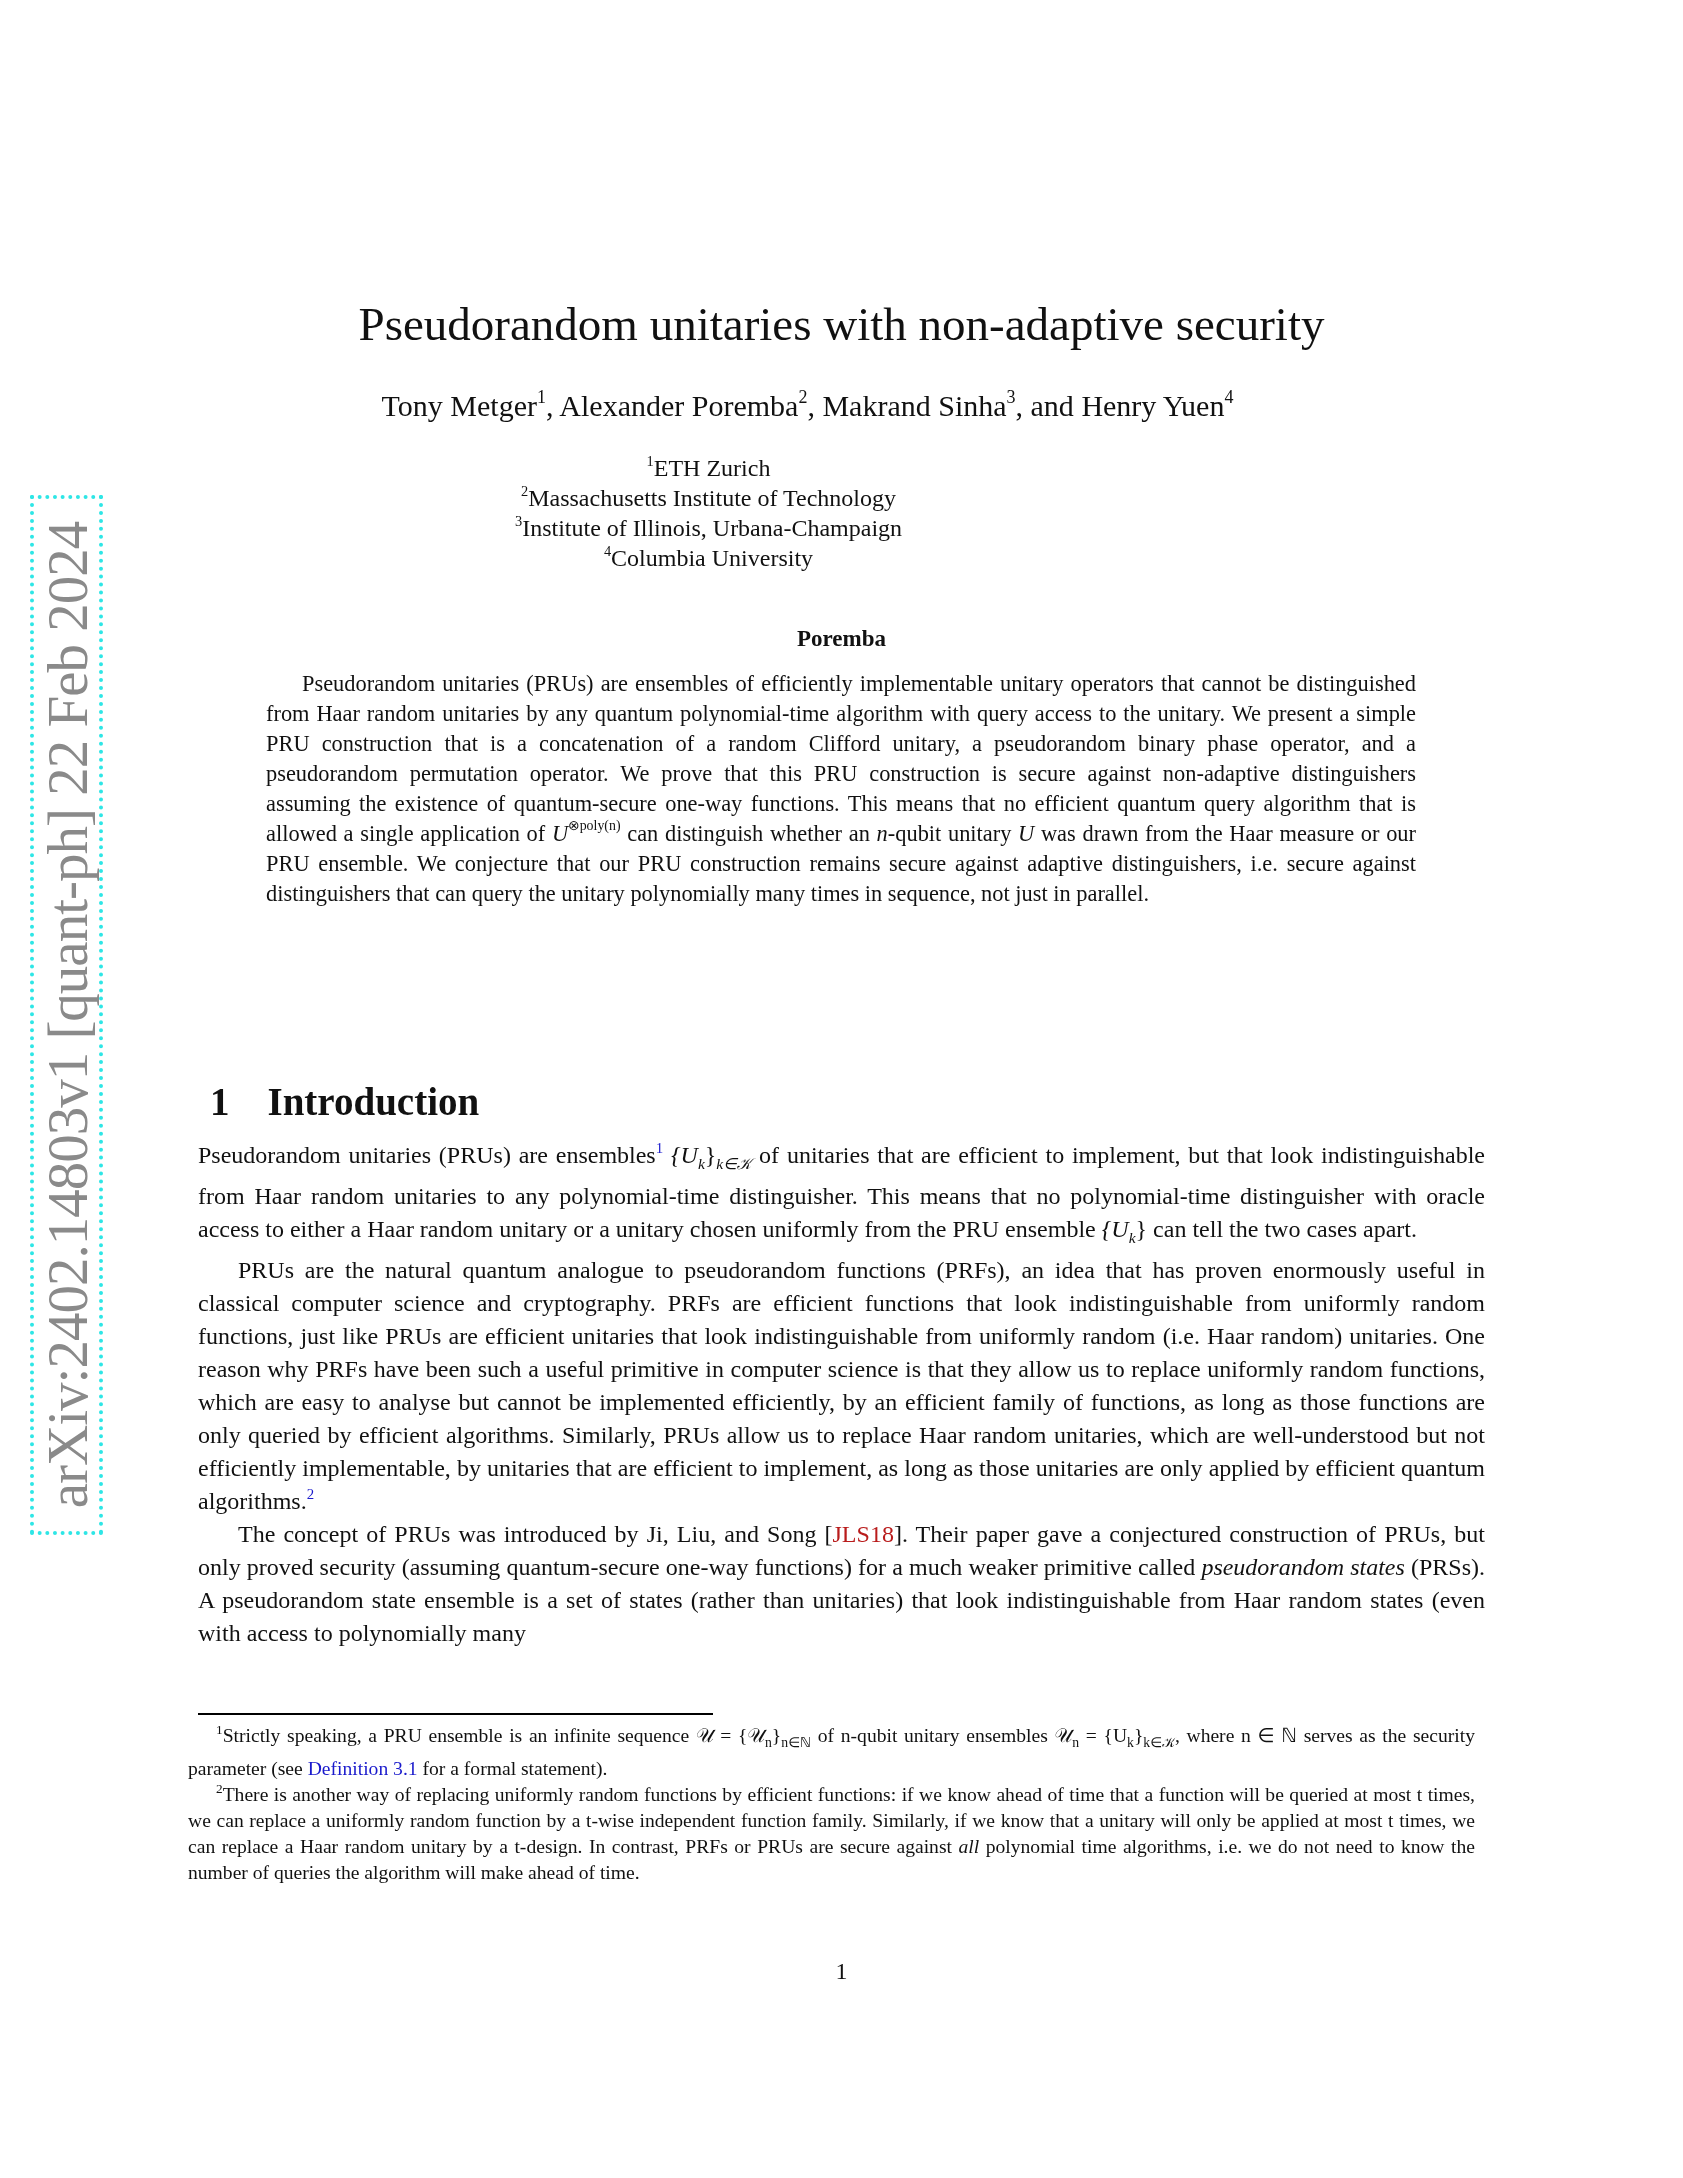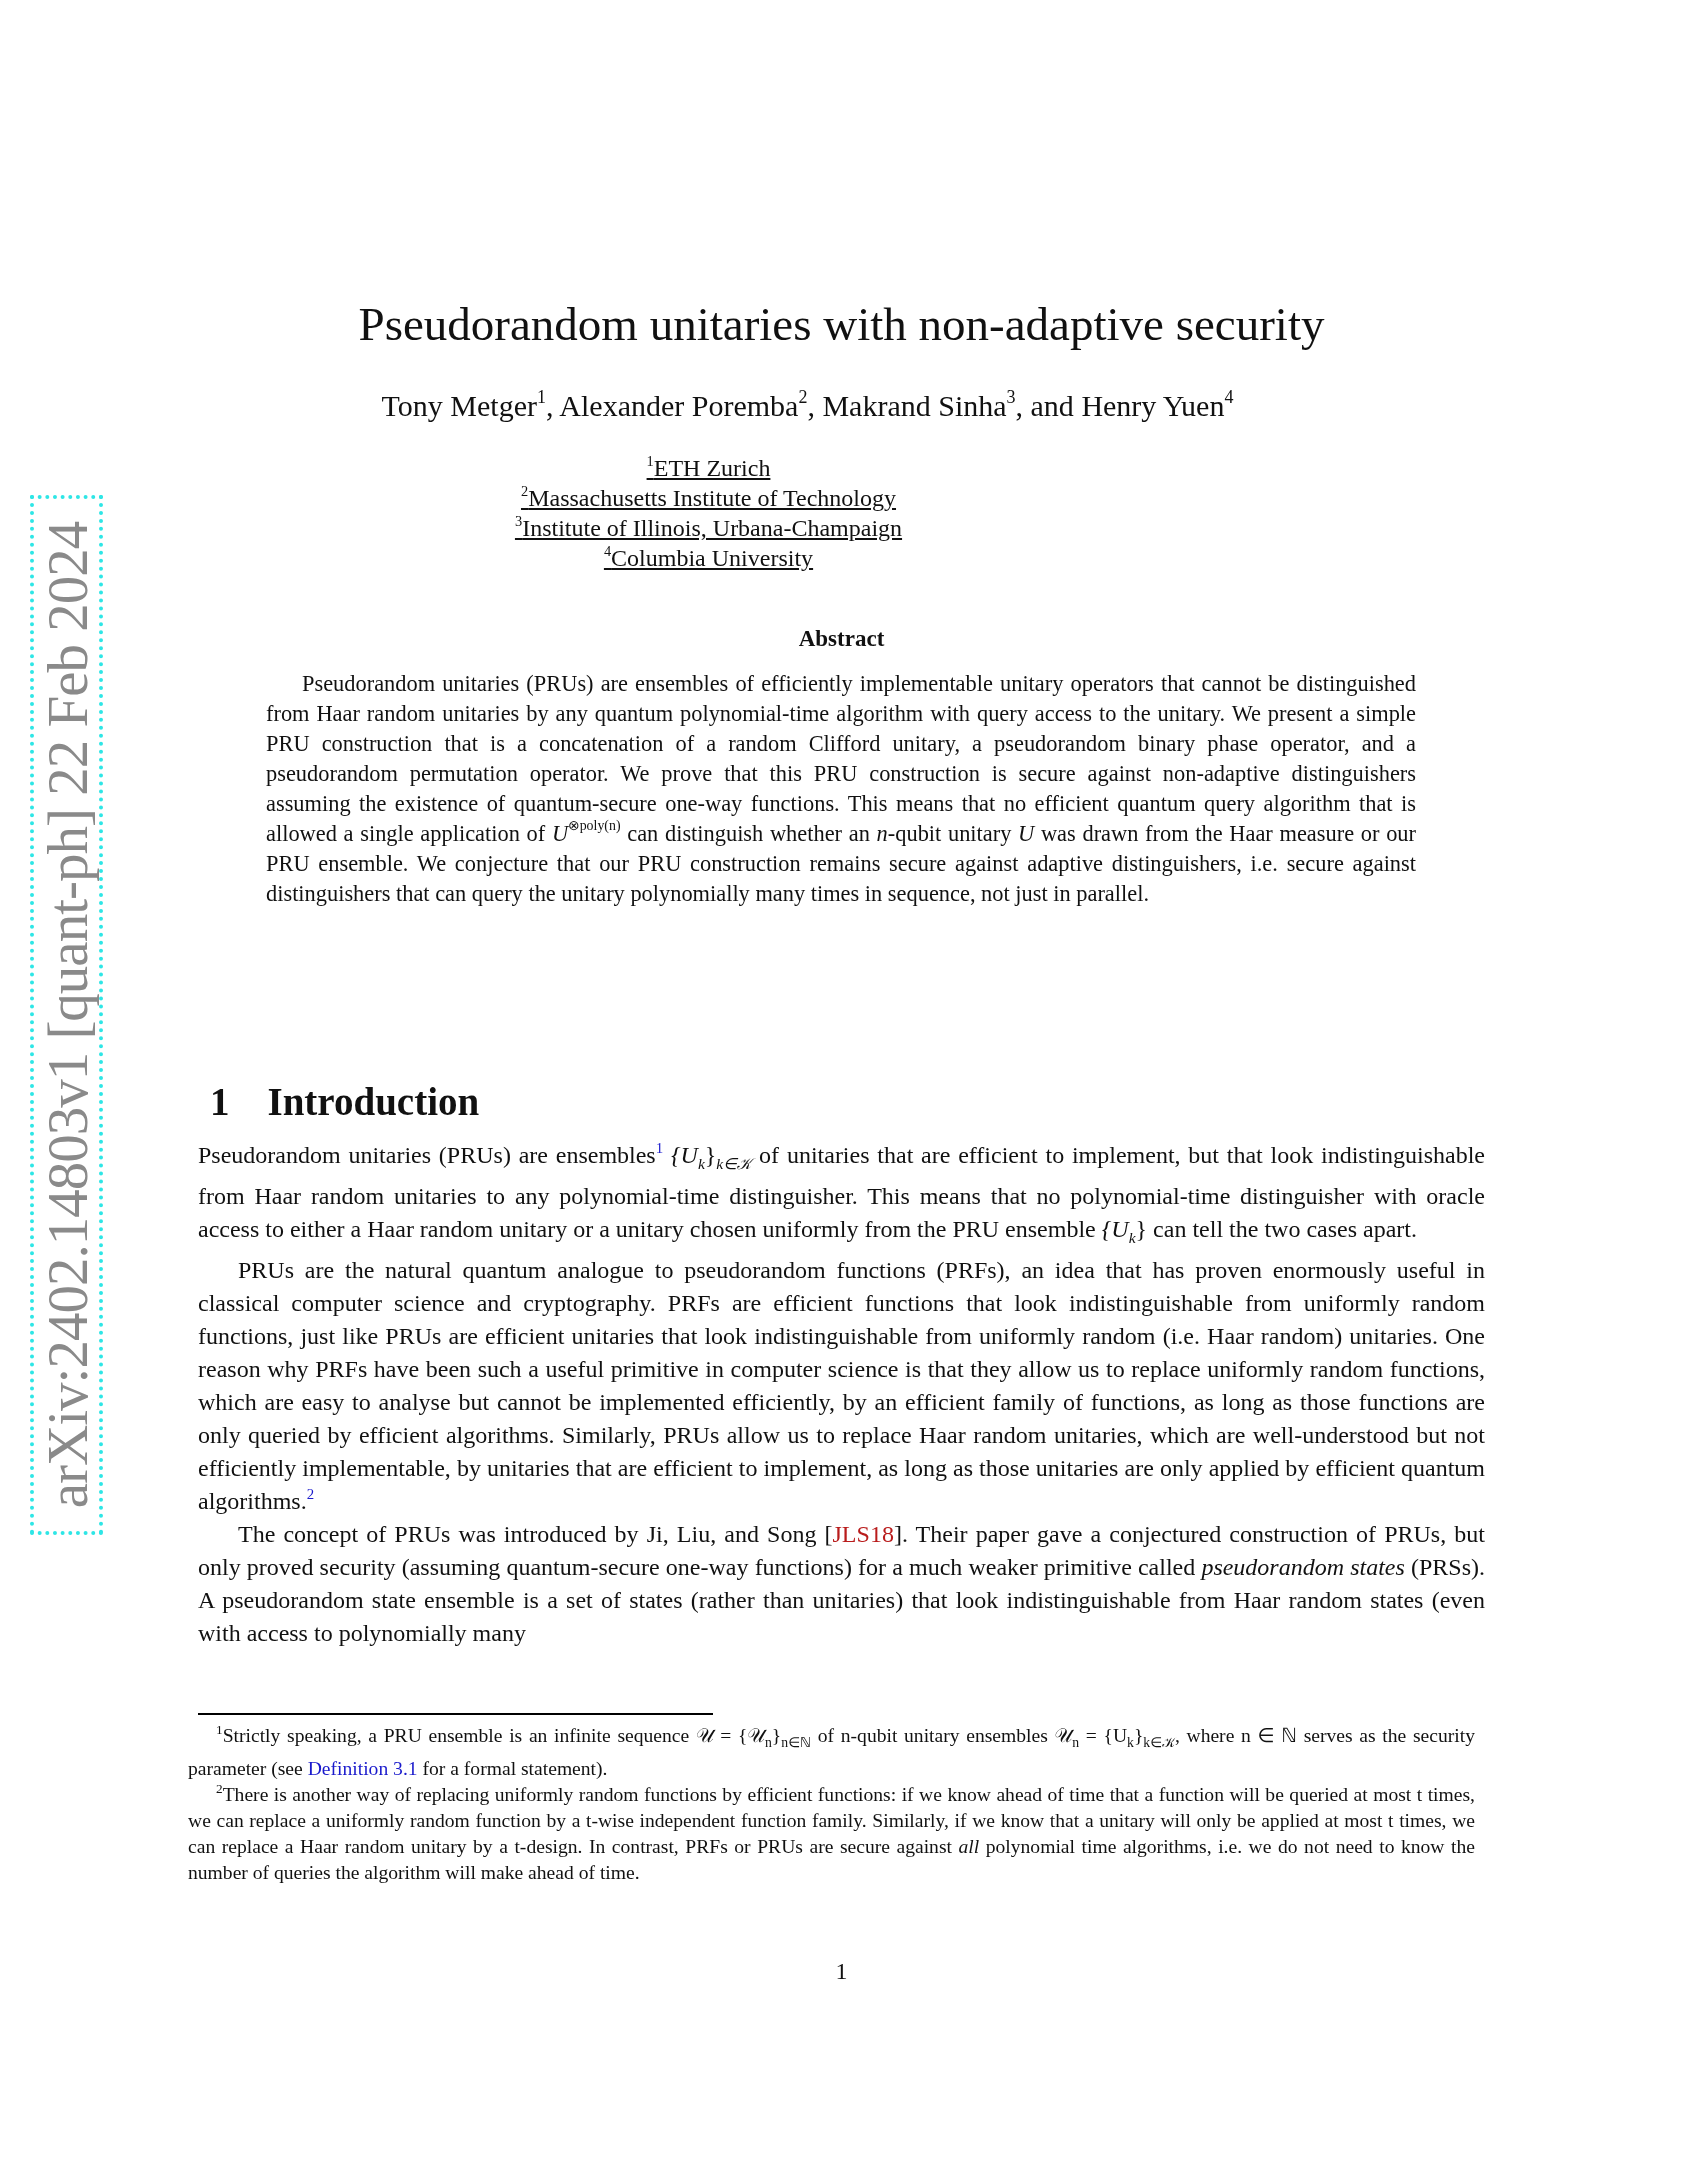--- a/index.html
+++ b/index.html
@@ -27,21 +27,21 @@
     position: absolute; left: 0; width: 1683px; top: 297px; text-align: center;
     font-family: "Liberation Serif", serif; font-size: 47px; font-weight: normal;
   }
   .authors {
     position: absolute; left: 0; width: 1615px; top: 389px; text-align: center;
     font-family: "Liberation Serif", serif; font-size: 30px;
   }
   .authors sup, .affil sup { font-size: 0.6em; vertical-align: 0.7em; line-height: 0; }
   .affils {
     position: absolute; left: 0; width: 1417px; top: 453px; text-align: center;
-    font-family: "Liberation Serif", serif; font-size: 24px; line-height: 30px; text-decoration: underline;
+    font-family: "Liberation Serif", serif; font-size: 24px; line-height: 30px;
   }
   .abstract-head {
     position: absolute; left: 0; width: 1683px; top: 626px; text-align: center;
     font-family: "Liberation Serif", serif; font-size: 23px; font-weight: bold;
   }
   .abstract-body {
     position: absolute; left: 266px; width: 1150px; top: 669px;
     font-family: "Liberation Serif", serif; font-size: 22.4px; line-height: 30px;
     text-align: justify; text-indent: 36px;
   }
@@ -92,21 +92,21 @@
     <span>Tony Metger</span><sup>1</sup><span>, </span><span>Alexander Poremba</span><sup>2</sup><span>, </span><span>Makrand Sinha</span><sup>3</sup><span>, and </span><span>Henry Yuen</span><sup>4</sup>
   </div>
 
   <div class="affils">
     <div class="affil"><sup>1</sup><span>ETH Zurich</span></div>
     <div class="affil"><sup>2</sup><span>Massachusetts Institute of Technology</span></div>
     <div class="affil"><sup>3</sup><span>Institute of Illinois, Urbana-Champaign</span></div>
     <div class="affil"><sup>4</sup><span>Columbia University</span></div>
   </div>
 
-  <div class="abstract-head">Abstract</div>
+  <div class="abstract-head">Poremba</div>
   <div class="abstract-body"><span>Pseudorandom unitaries (PRUs) are ensembles of efficiently implementable unitary operators that cannot be distinguished from Haar random unitaries by any quantum polynomial-time algorithm with query access to the unitary. We present a simple PRU construction that is a concatenation of a random Clifford unitary, a pseudorandom binary phase operator, and a pseudorandom permutation operator. We prove that this PRU construction is secure against non-adaptive distinguishers assuming the existence of quantum-secure one-way functions.  This means that no efficient quantum query algorithm that is allowed a single application of </span><span class="math">U</span><sup style="font-size:0.62em;vertical-align:0.8em;line-height:0;">⊗poly(n)</sup><span> can distinguish whether an </span><span class="math">n</span><span>-qubit unitary </span><span class="math">U</span><span> was drawn from the Haar measure or our PRU ensemble. We conjecture that our PRU construction remains secure against adaptive distinguishers, i.e. secure against distinguishers that can query the unitary polynomially many times in sequence, not just in parallel.</span></div>
 
   <h2 class="sec-head" style="margin:12px;">
     <span class="num">1</span><span>Introduction</span>
   </h2>
 
   <div class="body">
     <p class="first"><span>Pseudorandom unitaries (PRUs) are ensembles</span><sup class="fn">1</sup><span class="math"> {U</span><sub class="math" style="font-size:0.65em;">k</sub><span>}</span><sub class="math" style="font-size:0.65em;">k∈𝒦</sub><span> of unitaries that are efficient to implement, but that look indistinguishable from Haar random unitaries to any polynomial-time distinguisher. This means that no polynomial-time distinguisher with oracle access to either a Haar random unitary or a unitary chosen uniformly from the PRU ensemble </span><span class="math">{U</span><sub class="math" style="font-size:0.65em;">k</sub><span>}</span><span> can tell the two cases apart.</span></p>
     <p><span>PRUs are the natural quantum analogue to pseudorandom functions (PRFs), an idea that has proven enormously useful in classical computer science and cryptography.  PRFs are efficient functions that look indistinguishable from uniformly random functions, just like PRUs are efficient unitaries that look indistinguishable from uniformly random (i.e. Haar random) unitaries.  One reason why PRFs have been such a useful primitive in computer science is that they allow us to replace uniformly random functions, which are easy to analyse but cannot be implemented efficiently, by an efficient family of functions, as long as those functions are only queried by efficient algorithms. Similarly, PRUs allow us to replace Haar random unitaries, which are well-understood but not efficiently implementable, by unitaries that are efficient to implement, as long as those unitaries are only applied by efficient quantum algorithms.</span><sup class="fn">2</sup></p>
     <p><span>The concept of PRUs was introduced by Ji, Liu, and Song [</span><span class="cite">JLS18</span><span>]. Their paper gave a conjectured construction of PRUs, but only proved security (assuming quantum-secure one-way functions) for a much weaker primitive called </span><em>pseudorandom states</em><span> (PRSs). A pseudorandom state ensemble is a set of states (rather than unitaries) that look indistinguishable from Haar random states (even with access to polynomially many</span></p>

